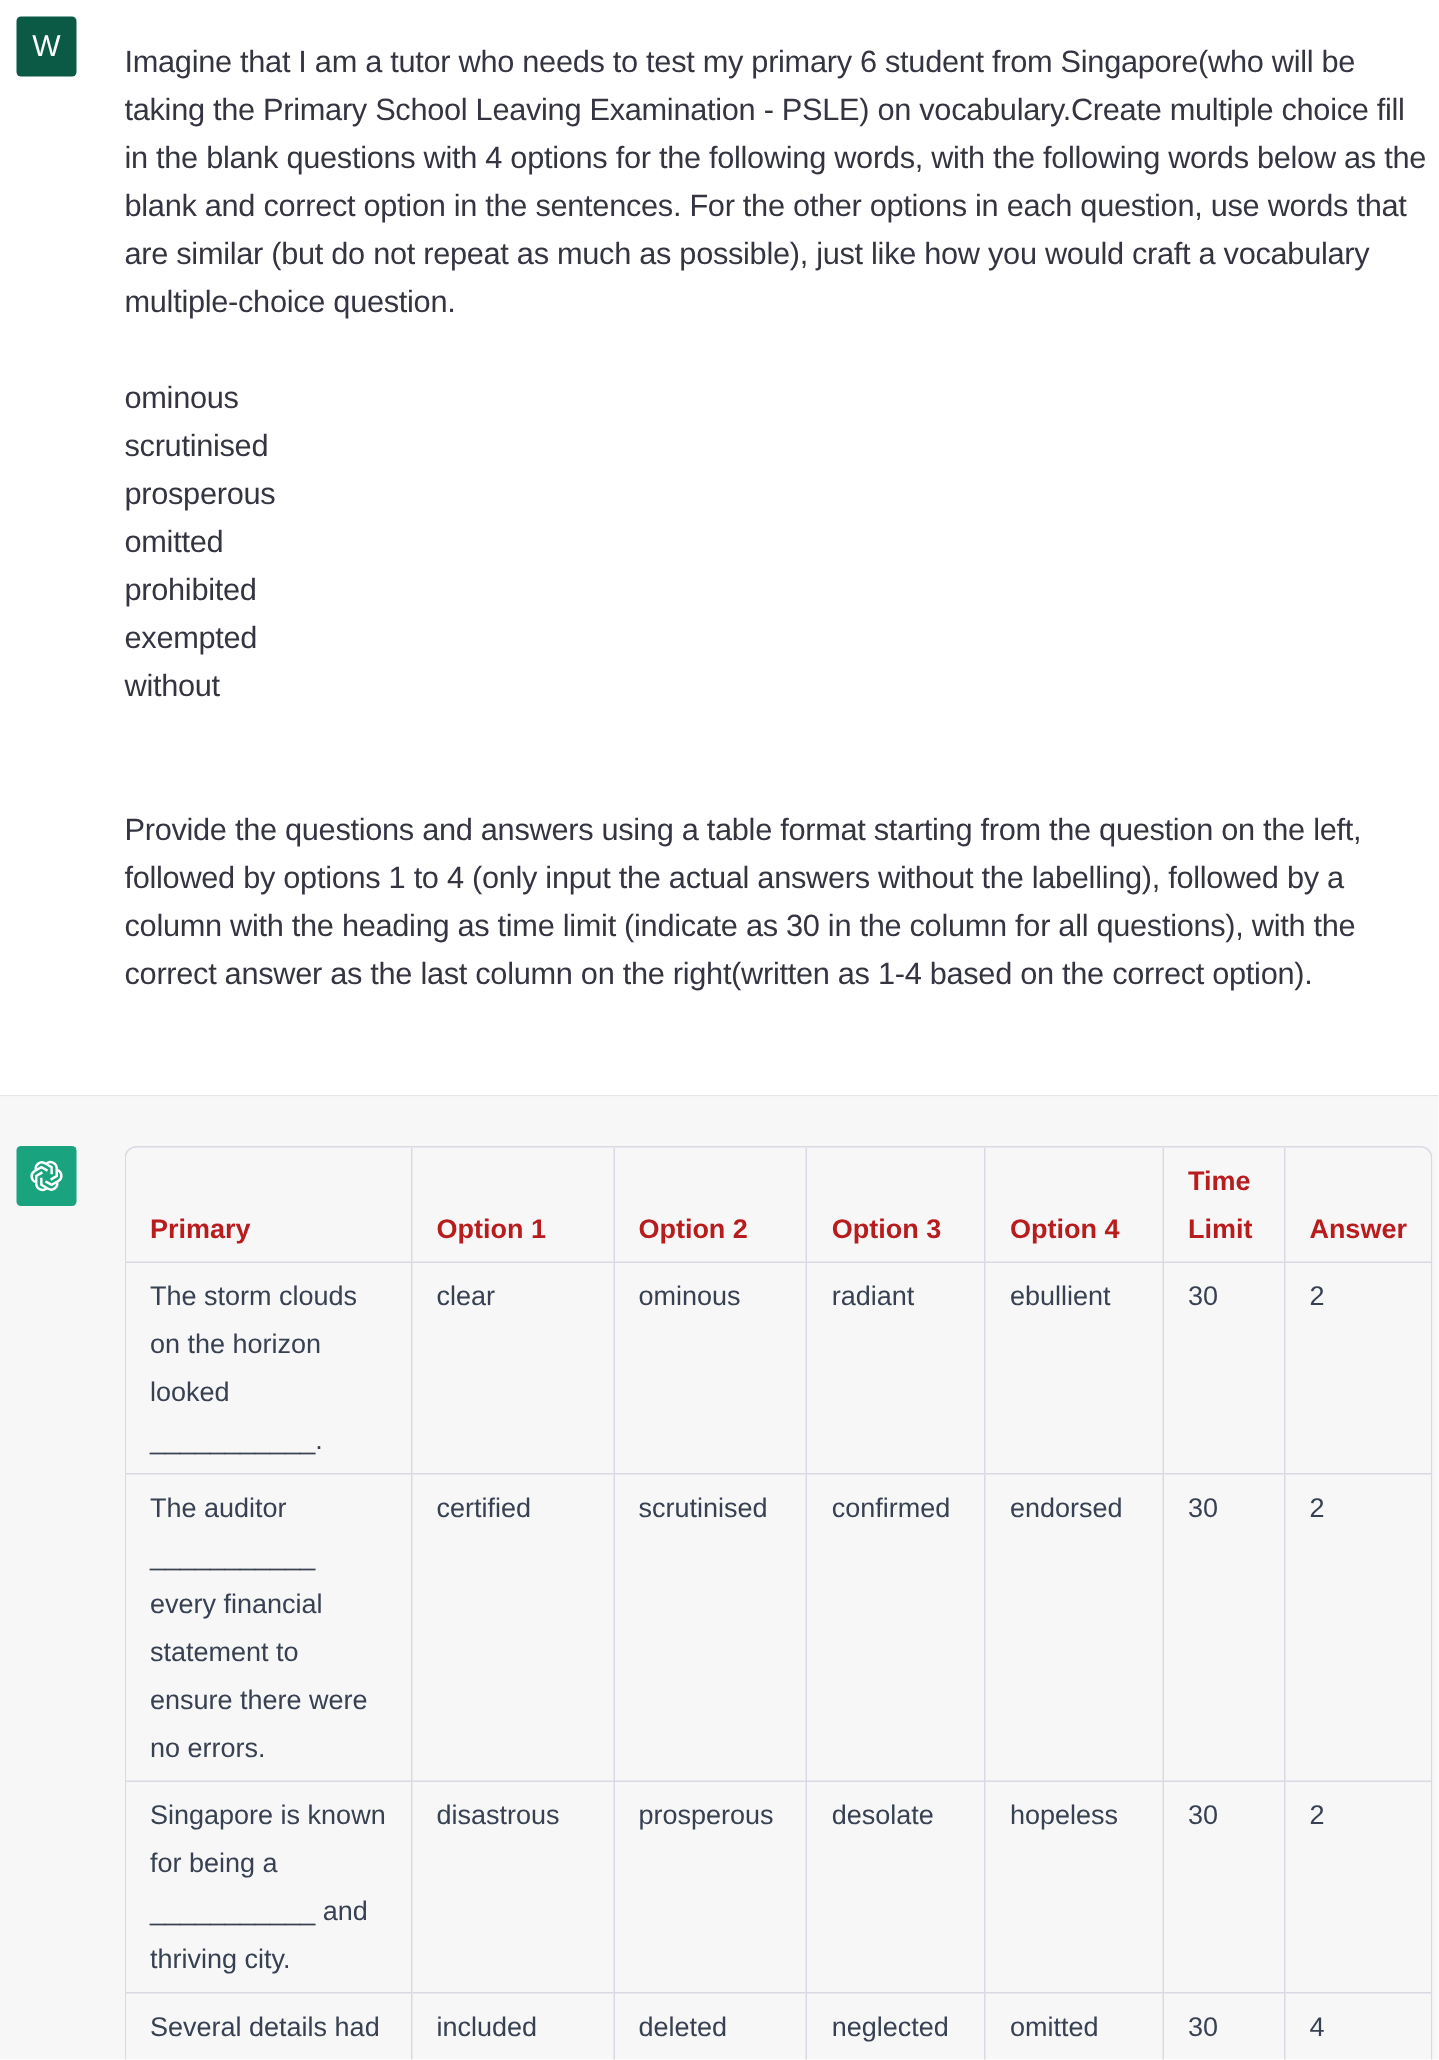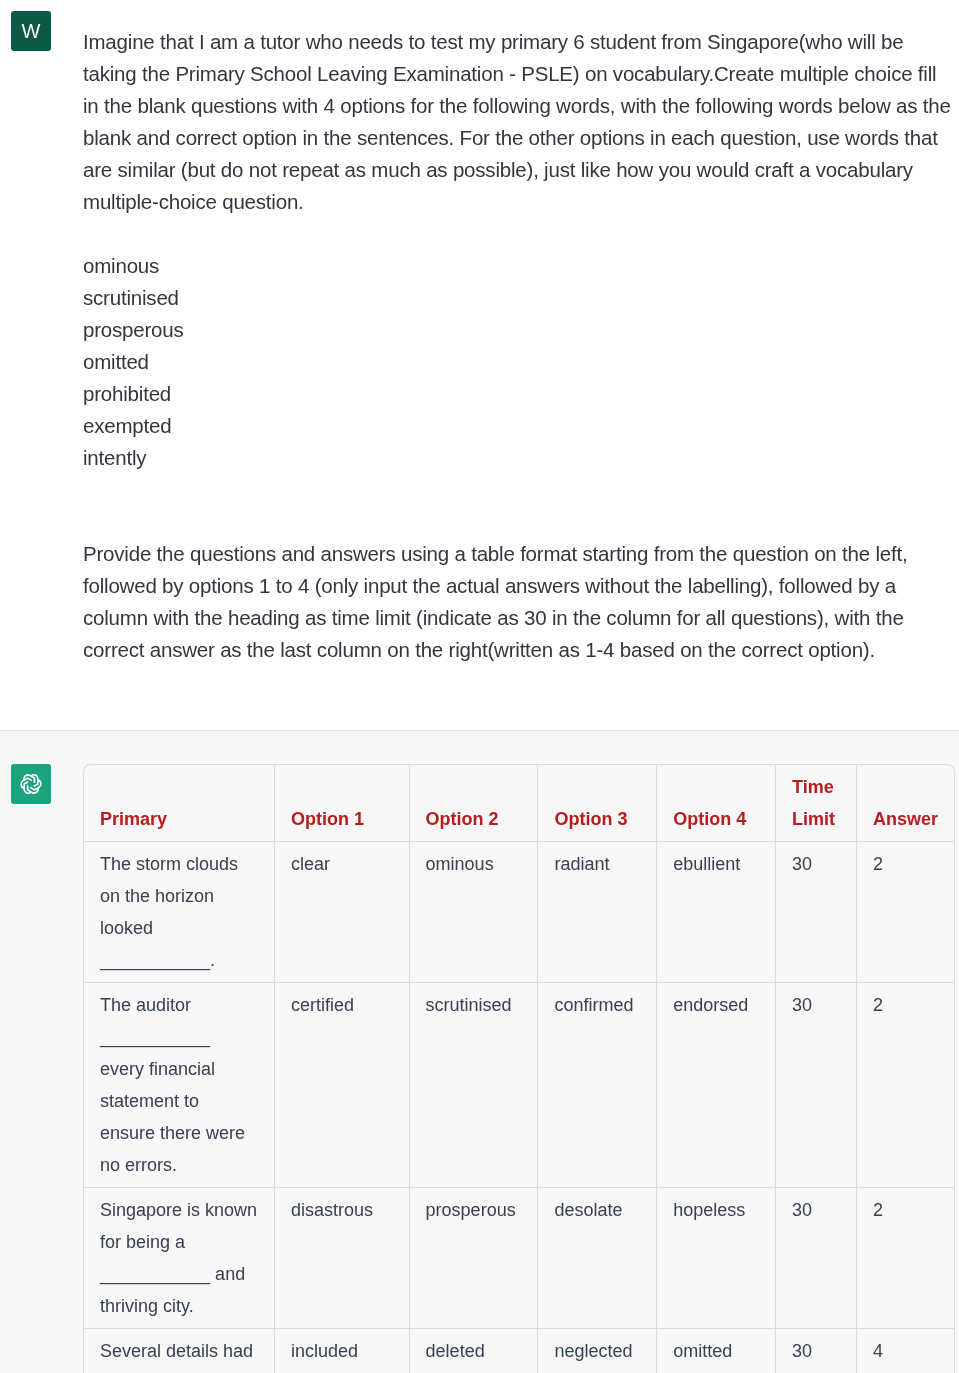--- a/index.html
+++ b/index.html
@@ -40,21 +40,21 @@
   <div class="avatar user">W</div>
   <div class="user-text">
     <p>Imagine that I am a tutor who needs to test my primary 6 student from Singapore(who will be taking the Primary School Leaving Examination - PSLE) on vocabulary.Create multiple choice fill in the blank questions with 4 options for the following words, with the following words below as the blank and correct option in the sentences. For the other options in each question, use words that are similar (but do not repeat as much as possible), just like how you would craft a vocabulary multiple-choice question.</p>
     <div class="words">
       <div>ominous</div>
       <div>scrutinised</div>
       <div>prosperous</div>
       <div>omitted</div>
       <div>prohibited</div>
       <div>exempted</div>
-      <div>intently</div>
+      <div>without</div>
     </div>
     <p class="para2">Provide the questions and answers using a table format starting from the question on the left, followed by options 1 to 4 (only input the actual answers without the labelling), followed by a column with the heading as time limit (indicate as 30 in the column for all questions), with the correct answer as the last column on the right(written as 1-4 based on the correct option).</p>
   </div>
 </div>
 
 <div class="bot-msg">
   <div class="avatar bot">
     <svg width="28" height="28" viewBox="0 0 41 41" fill="none" stroke="#fff" stroke-width="2.4">
       <g transform="translate(20.5 20.5)">
         <path d="M0,-12 a6,6 0 0 1 10,4 v8 l-6,3.5"></path>

